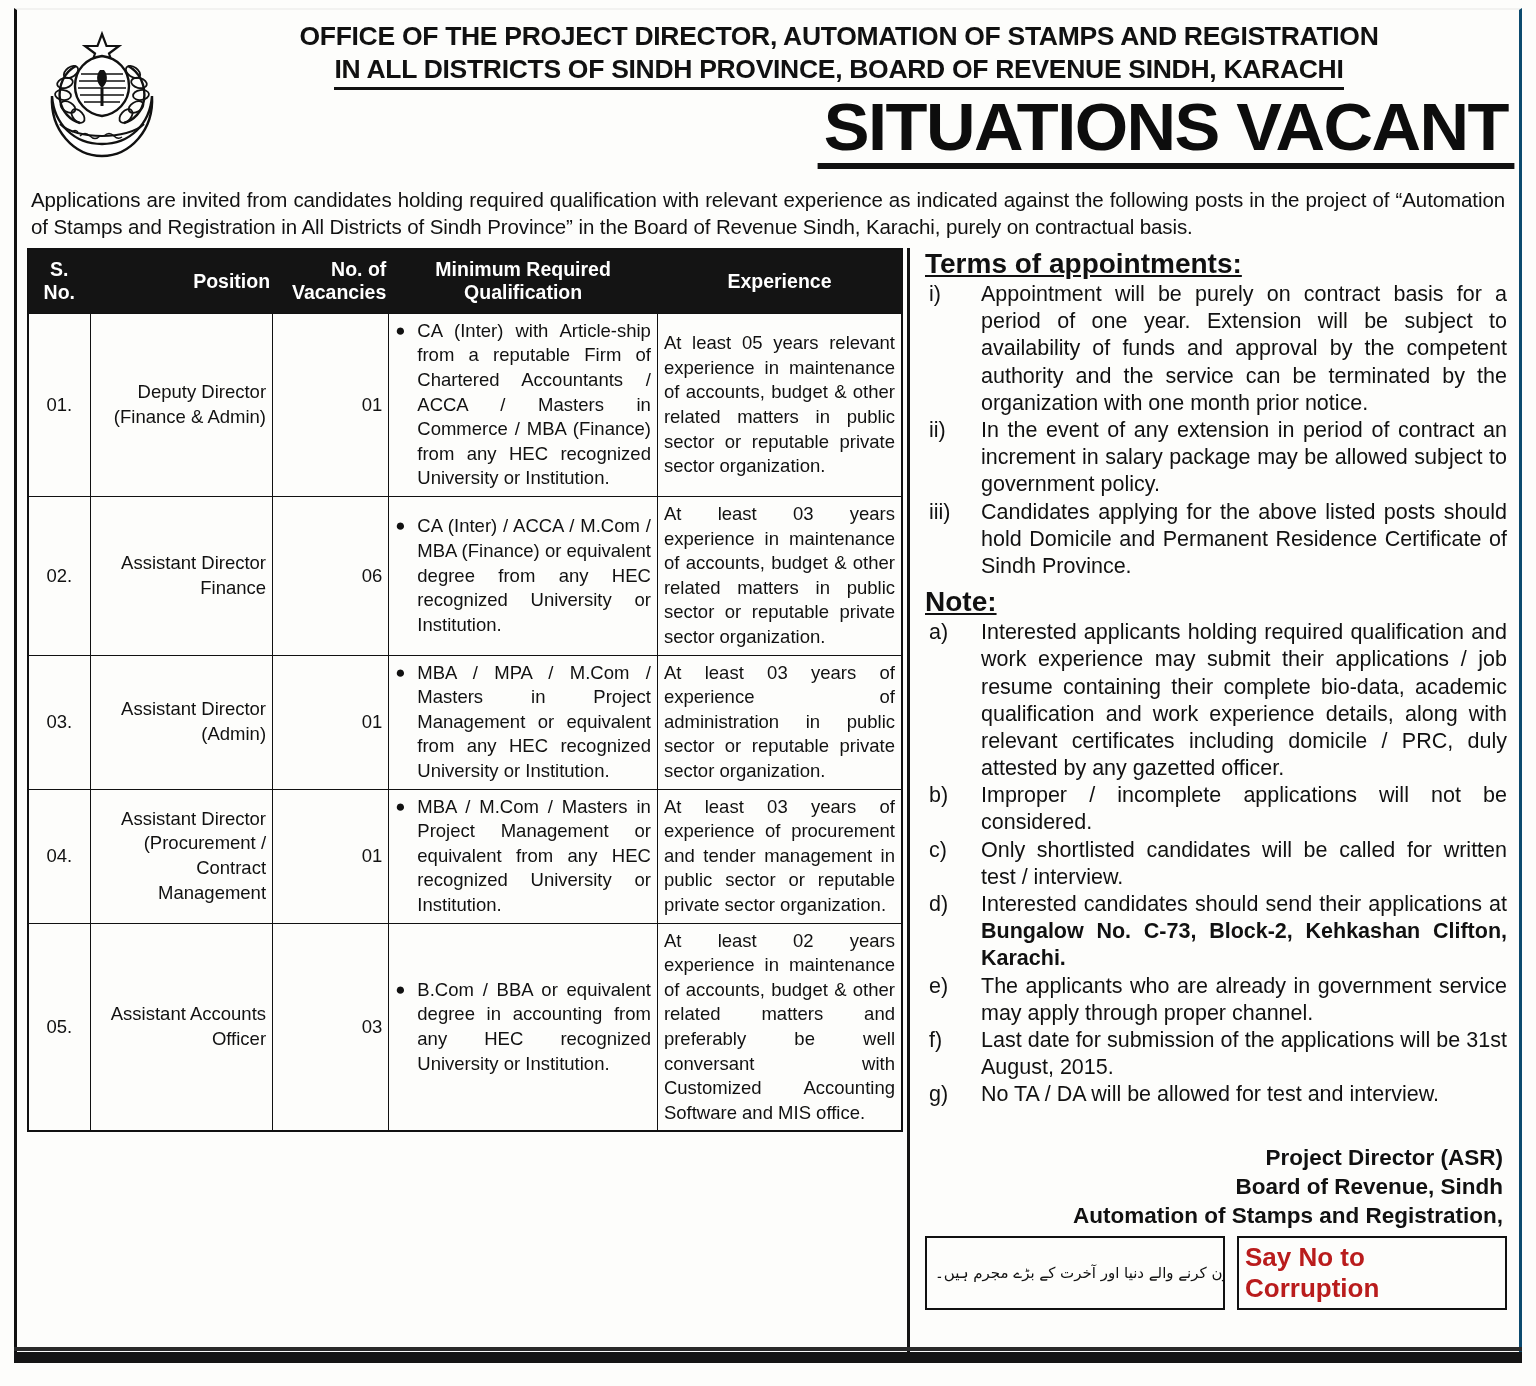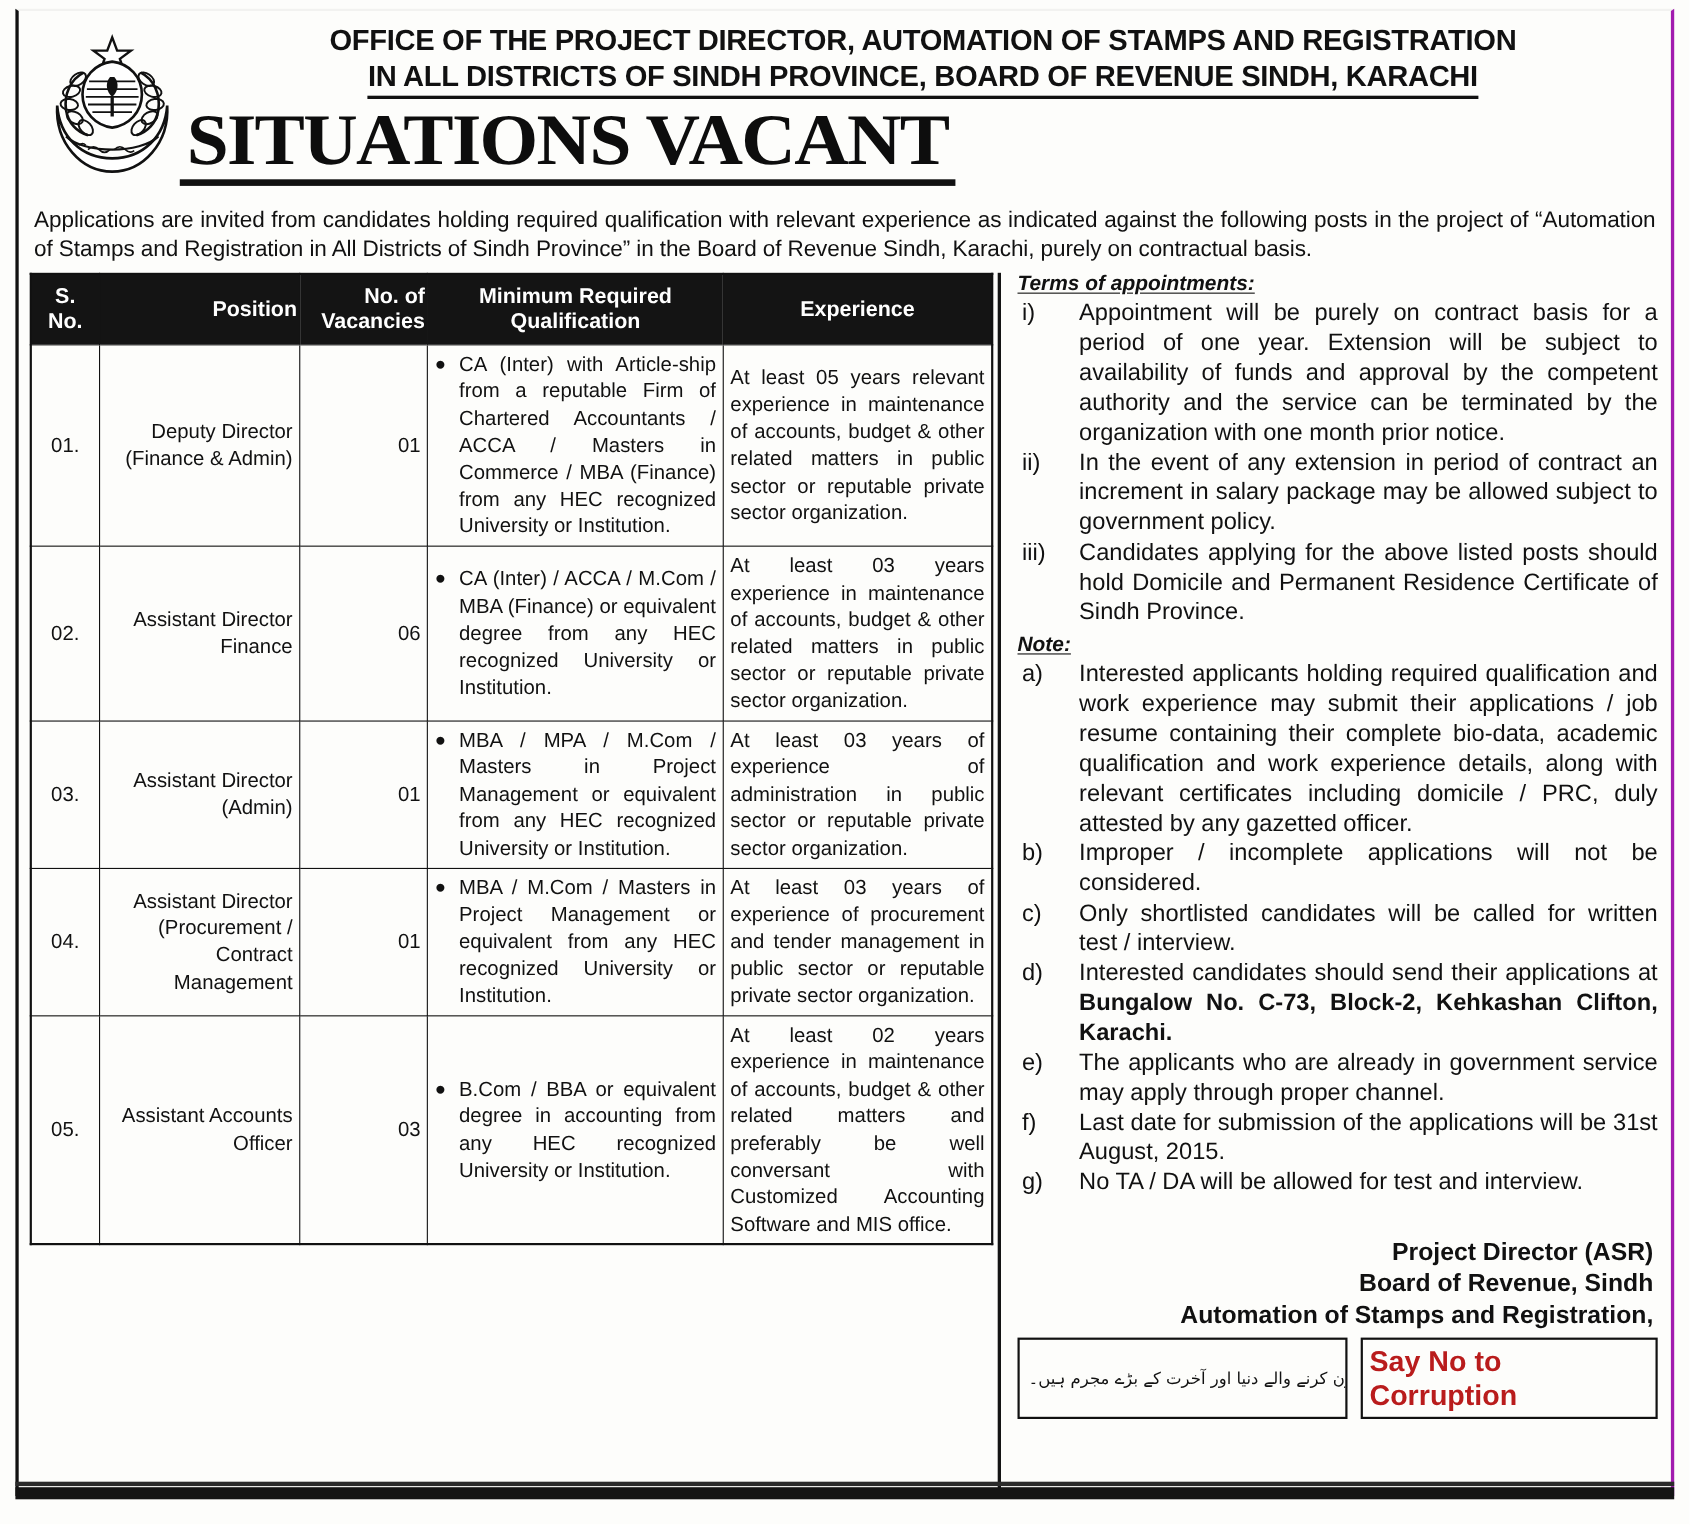--- a/index.html
+++ b/index.html
@@ -18,21 +18,21 @@
     position: relative;
     width: 1536px; height: 1386px;
     background: #fdfdfb;
     padding: 0;
   }
   .page-inner {
     position: absolute;
     left: 14px; top: 8px;
     width: 1508px; height: 1352px;
     border-left: 3px solid #111;
-    border-right: 3px solid #a21caf;
+    border-right: 3px solid #0c4a6e;
     border-top: 2px solid #f2f2f0;
     background: #fdfdfb;
     padding: 4px 10px 0 10px;
   }
   .bottom-bar {
     position: absolute;
     left: 14px; top: 1352px;
     width: 1508px; height: 11px;
     background: #141414;
   }
@@ -75,22 +75,21 @@
     letter-spacing: -0.3px;
     white-space: nowrap;
     border-bottom: 3px solid #111;
     display: inline-block;
     padding-bottom: 1px;
     color: #111;
   }
   .sit-vacant-wrap {
     margin-top: 4px;
     display: flex;
-    justify-content: flex-start;
-    font-family: Liberation Serif, serif;
+    justify-content: flex-end;
   }
   .sit-vacant {
     font-weight: bold;
     font-size: 66px;
     line-height: 1.02;
     letter-spacing: -1.5px;
     border-bottom: 6px solid #111;
     padding: 0 6px 2px 6px;
     display: inline-block;
     color: #0d0d0d;
@@ -183,26 +182,25 @@
   td.exp-cell {
     vertical-align: top;
     text-align: justify;
     text-align-last: left;
     padding: 5px 5px 5px 7px;
   }
 
   
   .sec-title {
     font-weight: bold;
-    font-size: 19px;
+    font-size: 28px;
     text-decoration: underline;
     text-underline-offset: 2px;
     margin: 0 0 1px 0;
     color: #111;
-    font-style: italic;
   }
   ol.terms, ol.notes {
     list-style: none;
     margin: 0 0 6px 0;
     padding: 0;
   }
   ol.terms li, ol.notes li {
     display: flex;
     font-size: 21.5px;
     line-height: 1.265;

